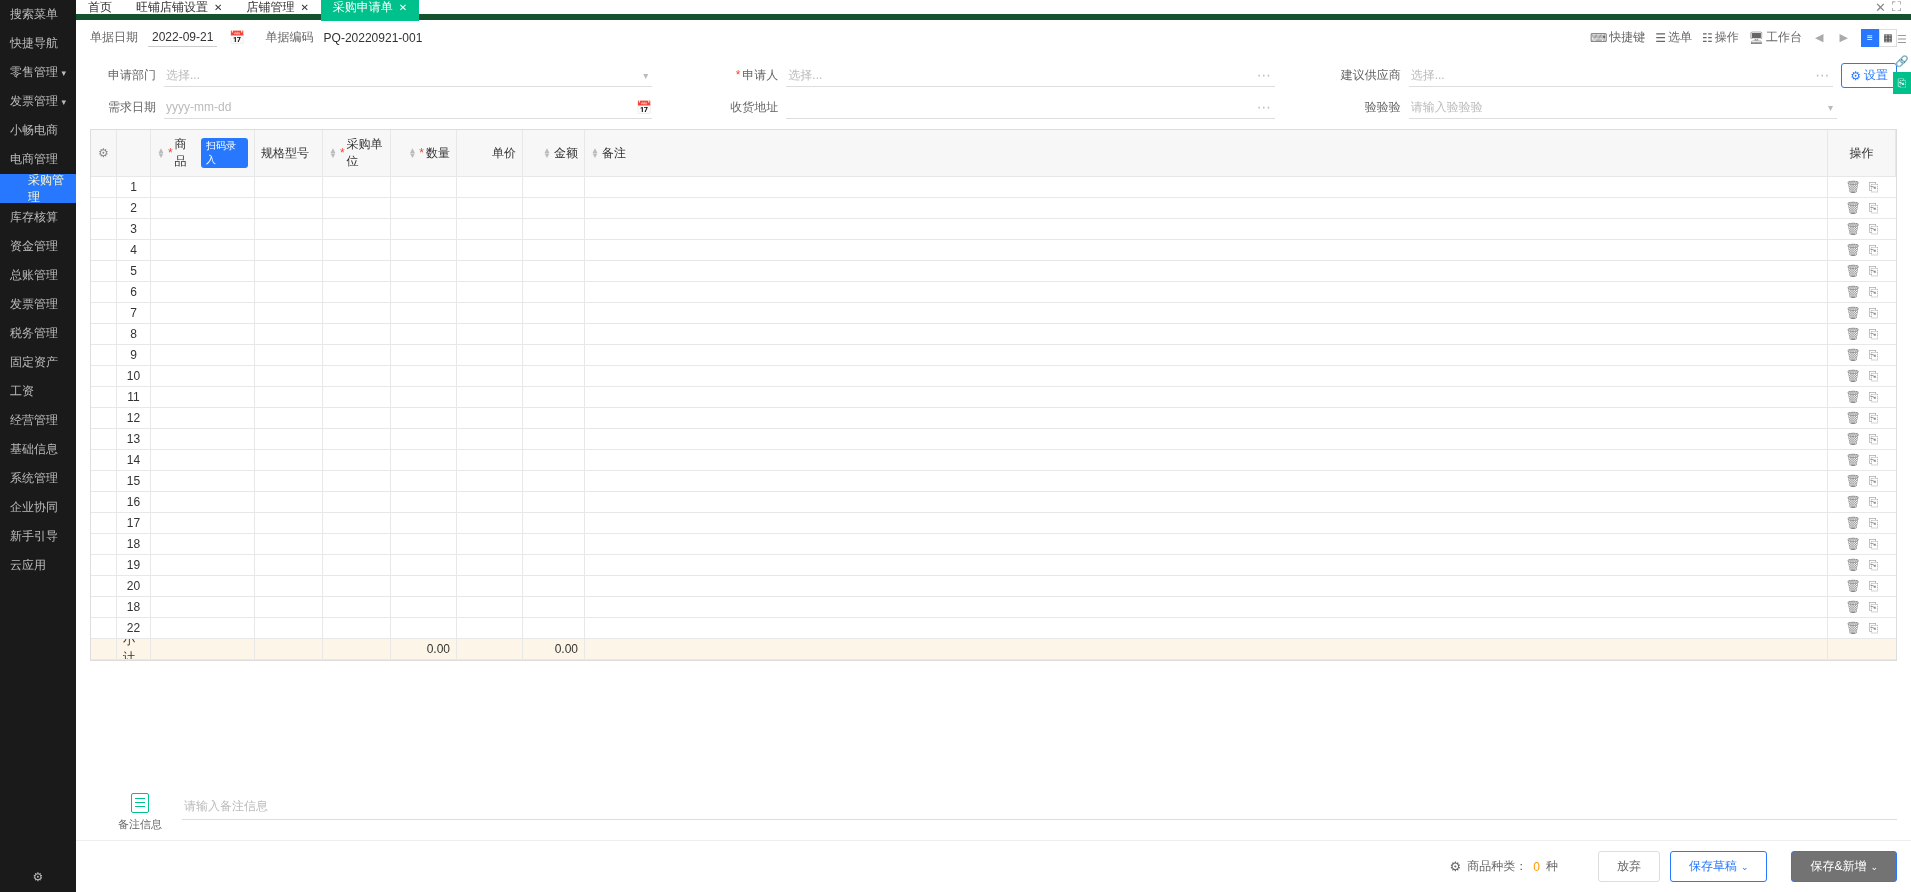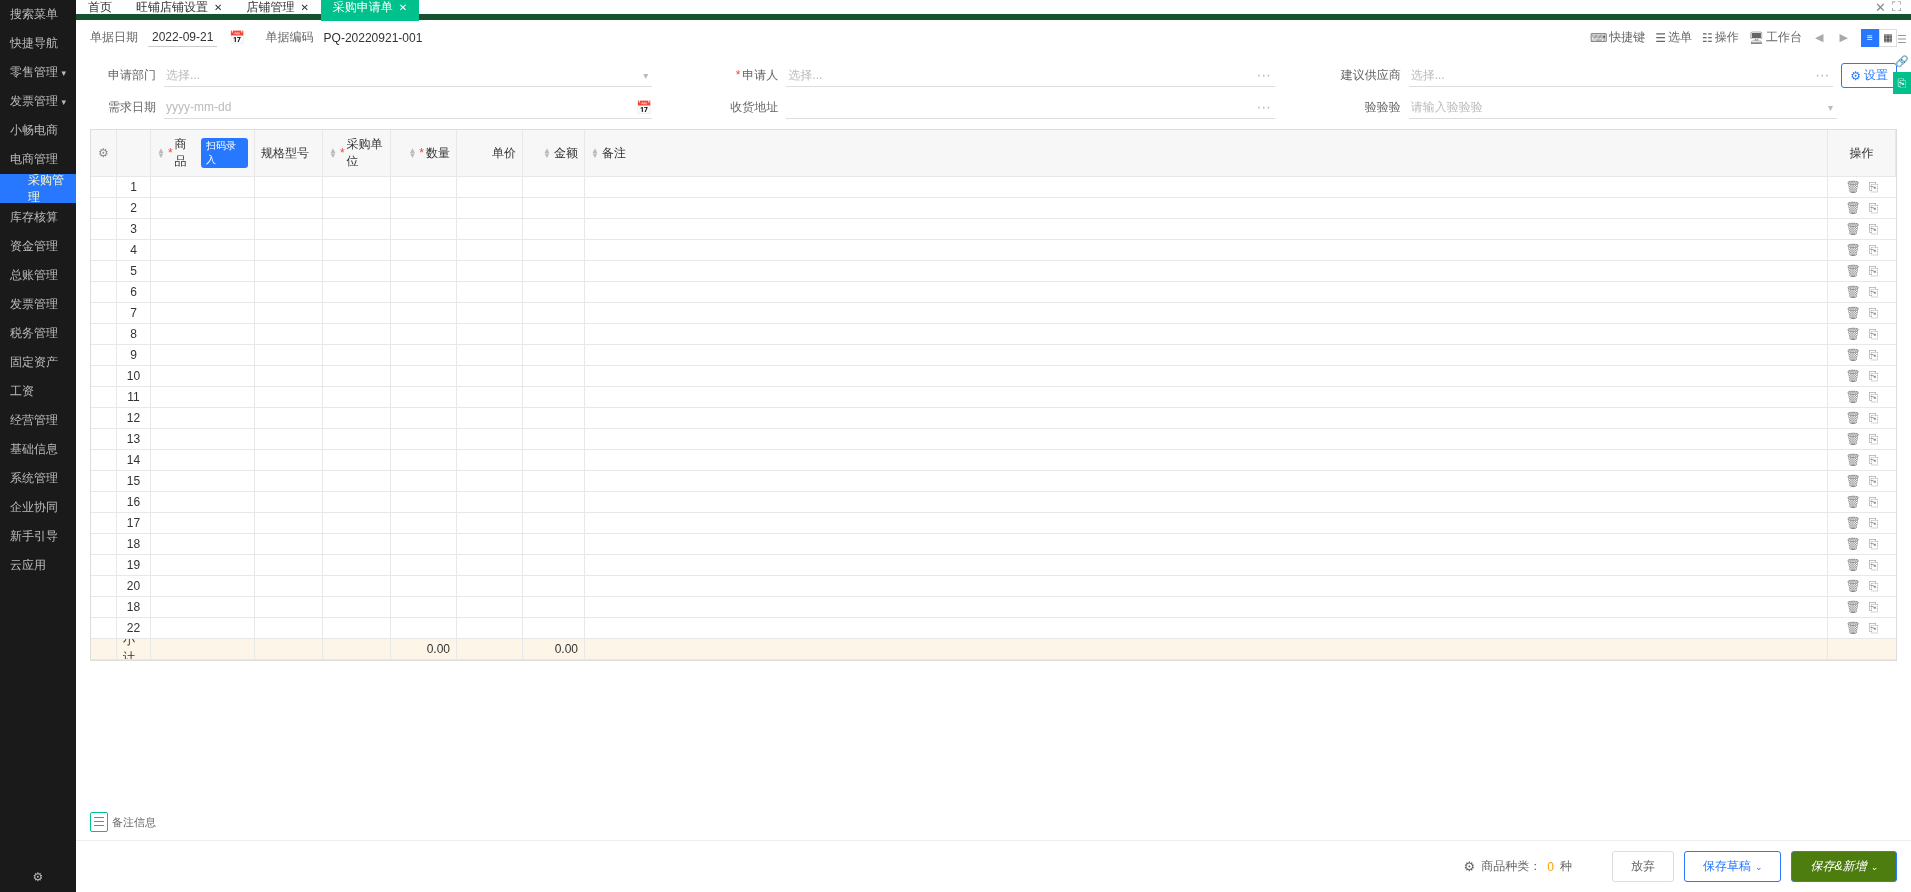--- a/index.html
+++ b/index.html
@@ -57,34 +57,34 @@
 .c-act { width: 68px; justify-content: center; gap: 8px; }
 .sort-ico { font-size: 8px; color: #bbb; margin-right: 3px; display: flex; flex-direction: column; line-height: 5px; }
 .col-req { color: #e74c3c; margin-right: 2px; }
 .tag { background: #2878ff; color: #fff; font-size: 10px; padding: 1px 5px; border-radius: 3px; margin-left: 4px; }
 .grid-body { overflow-y: auto; }
 .grid-row { height: 21px; }
 .grid-row .gcell { padding: 2px 6px; }
 .act-ico { color: #888; font-size: 12px; cursor: pointer; }
 .subtotal-row { background: #fdf6e8; }
 .notes-area { display: flex; align-items: flex-start; padding: 14px 14px 8px 14px; gap: 20px; }
-.notes-icon-col { display: flex; flex-direction: row; align-items: center; gap: 4px; }
+.notes-icon-col { display: flex; flex-direction: column; align-items: center; gap: 4px; margin-left: 28px; }
 .notes-ico { width: 18px; height: 20px; border: 1.5px solid #00c08b; border-radius: 2px; position: relative; }
 .notes-ico::before { content: ""; position: absolute; top: 4px; left: 3px; right: 3px; height: 1px; background: #00c08b; box-shadow: 0 4px 0 #00c08b, 0 8px 0 #00c08b; }
 .notes-lbl { font-size: 11px; color: #666; }
 .notes-input { flex: 1; border: none; border-bottom: 1px solid #ddd; padding: 6px 2px; font-size: 12px; outline: none; }
 .notes-input::placeholder { color: #bbb; }
 .footer { display: flex; align-items: center; padding: 10px 14px; border-top: 1px solid #eee; }
 .footer-left { display: flex; align-items: center; gap: 6px; color: #666; font-size: 12px; margin-left: auto; }
 .f-gear { font-size: 13px; }
 .f-count { color: #f90; }
 .btn { padding: 6px 18px; font-size: 12px; border-radius: 3px; cursor: pointer; border: 1px solid #ddd; background: #fff; }
 .btn-discard { color: #666; margin-left: 40px; }
 .btn-draft { color: #2878ff; border-color: #2878ff; margin-left: 10px; }
-.btn-primary { background: #4d7c0f; color: #fff; border-color: #2878ff; margin-left: 10px; font-style: italic; }
+.btn-primary { background: #737373; color: #fff; border-color: #2878ff; margin-left: 24px; }
 .btn-caret { font-size: 9px; margin-left: 4px; }
 .right-rail { position: absolute; right: 0; top: 28px; width: 18px; display: flex; flex-direction: column; }
 .rail-ico { width: 18px; height: 22px; display: flex; align-items: center; justify-content: center; font-size: 11px; color: #999; cursor: pointer; }
 .rail-ico.green { background: #00c08b; color: #fff; }
 </style>
 </head>
 <body>
 
 <div class="app">
   <div class="sidebar" id="sidebar">
@@ -664,20 +664,21 @@
           <div class="gcell c-act" style="border-right:none"></div>
         </div>
       </div>
     </div>
 
     <div class="notes-area">
       <div class="notes-icon-col">
         <div class="notes-ico"></div>
         <span class="notes-lbl">备注信息</span>
       </div>
+      <input class="notes-input" placeholder="请输入备注信息" style="">
     </div>
 
     <div class="footer">
       <div class="footer-left">
         <span class="f-gear">⚙</span>
         <span>商品种类：</span>
         <span class="f-count">0</span>
         <span>种</span>
       </div>
       <button class="btn btn-discard">放弃</button>

